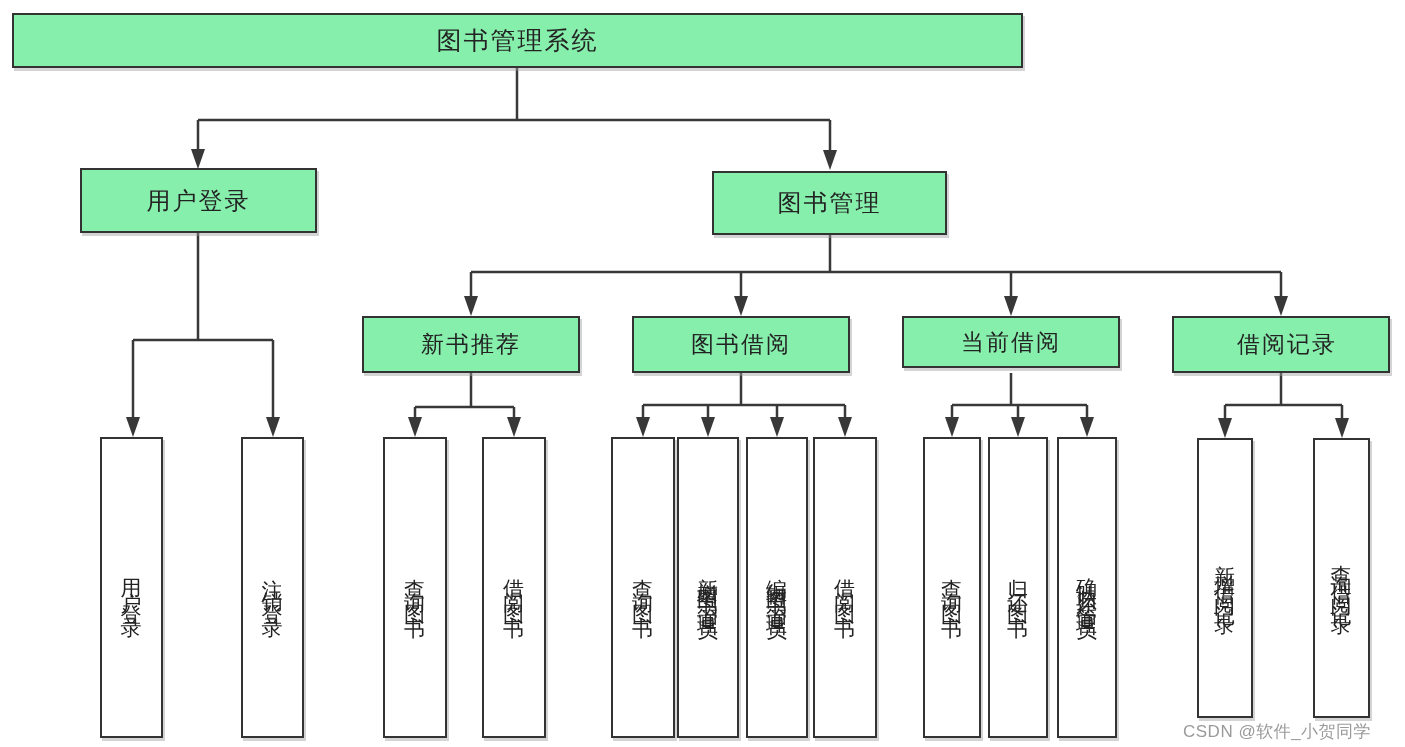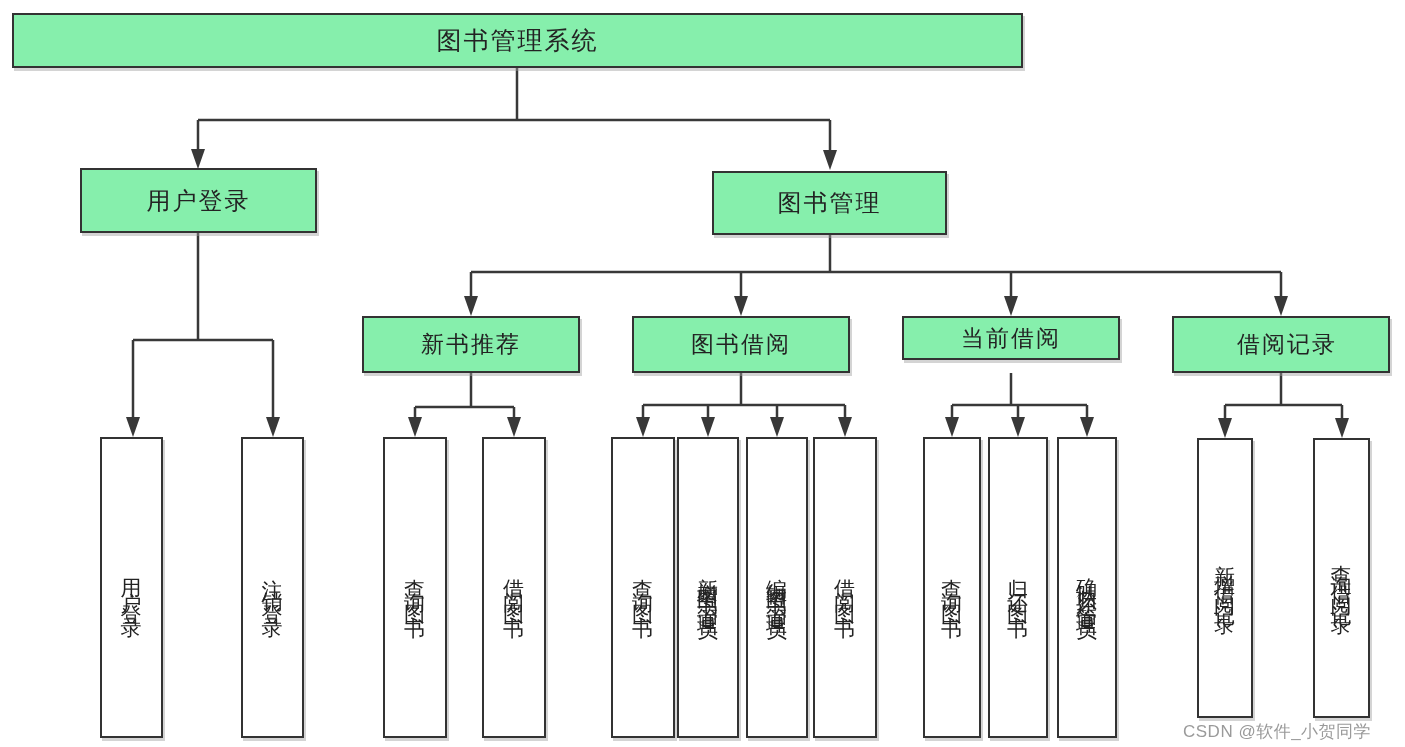--- a/index.html
+++ b/index.html
@@ -115,21 +115,21 @@
     </g>
   </svg>
 
   <div class="hbox root" style="left:12px;top:13px;width:1011px;height:55px;">图书管理系统</div>
 
   <div class="hbox lvl1" style="left:80px;top:168px;width:237px;height:65px;">用户登录</div>
   <div class="hbox lvl1" style="left:712px;top:171px;width:235px;height:64px;">图书管理</div>
 
   <div class="hbox lvl2" style="left:362px;top:316px;width:218px;height:57px;">新书推荐</div>
   <div class="hbox lvl2" style="left:632px;top:316px;width:218px;height:57px;">图书借阅</div>
-  <div class="hbox lvl2" style="left:902px;top:316px;width:218px;height:44px;">当前借阅</div>
+  <div class="hbox lvl2" style="left:902px;top:316px;width:218px;height:52px;">当前借阅</div>
   <div class="hbox lvl2" style="left:1172px;top:316px;width:218px;height:57px;padding-left:12px;">借阅记录</div>
 
   <div class="vbox chars-4" style="left:100px;top:437px;width:63px;height:301px;">
     <span>用户登录</span>
   </div>
   <div class="vbox chars-4" style="left:241px;top:437px;width:63px;height:301px;">
     <span>注销登录</span>
   </div>
 
   <div class="vbox chars-4" style="left:383px;top:437px;width:64px;height:301px;">

